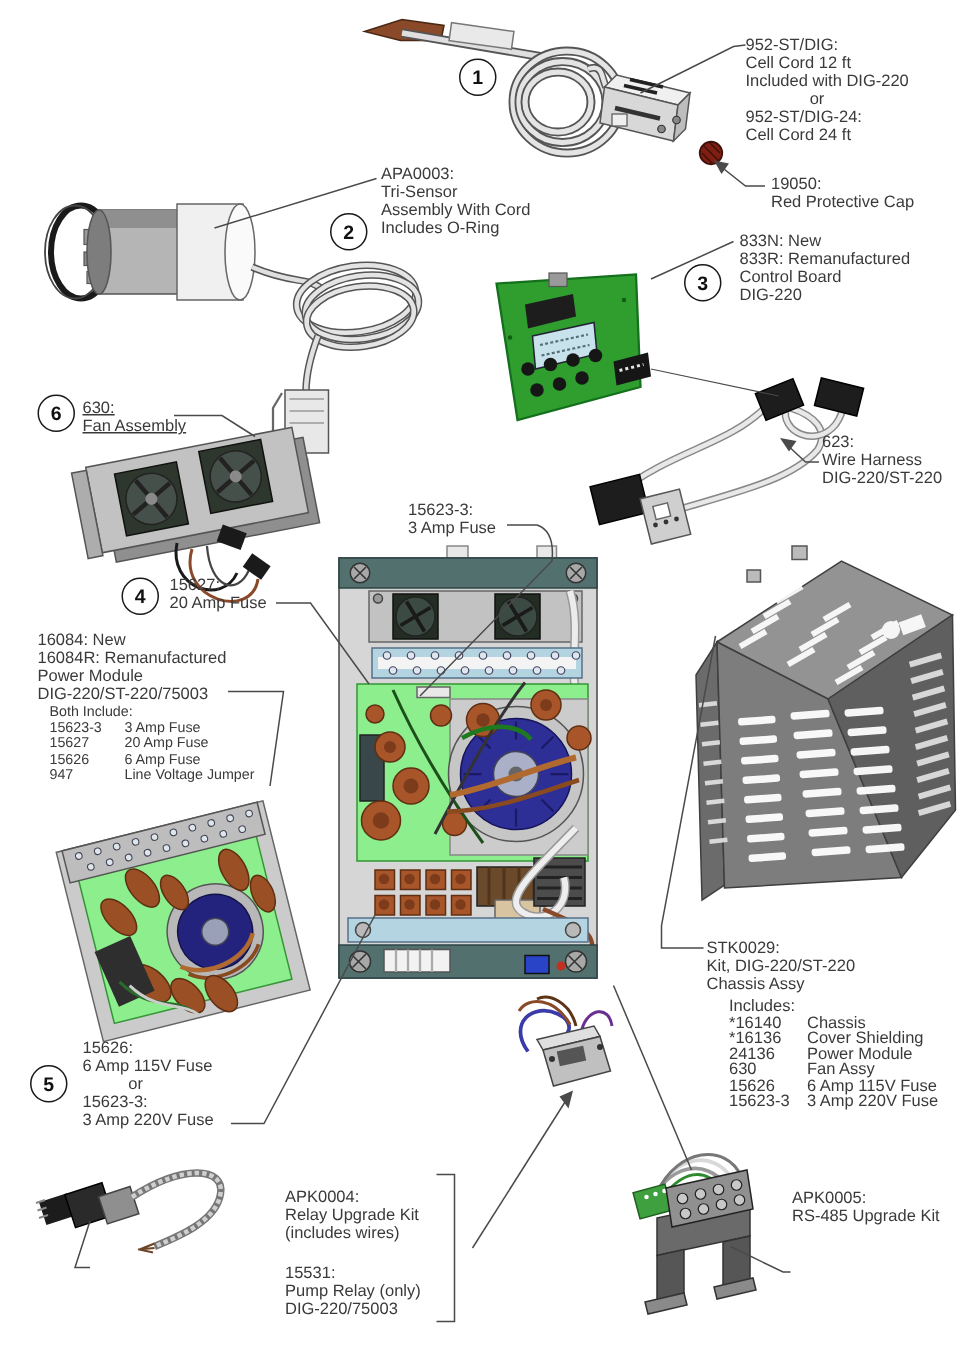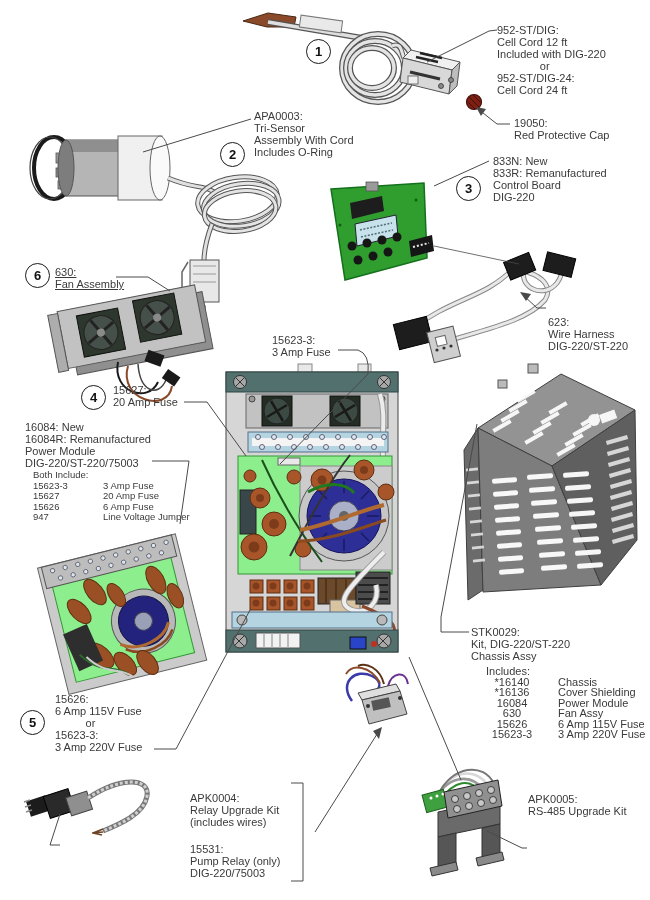--- a/index.html
+++ b/index.html
@@ -4,24 +4,24 @@
 <style>
   * { margin:0; padding:0; box-sizing:border-box; }
   html,body { background:#fff; }
   .canvas {
     position:relative; width:650px; height:900px; background:#fff;
     font-family:"Liberation Sans", sans-serif; overflow:hidden; color:var(--ink);
   }
   svg.art { position:absolute; left:0; top:0; }
   .lbl { position:absolute; font-size:11px; line-height:12px; white-space:pre; color:var(--ink); }
   .sub { position:absolute; font-size:9.5px; line-height:10.5px; color:var(--ink); }
-  .sub .row { display:flex;gap:20px; }
+  .sub .row { display:flex; }
   .sub .part { width:50px; flex:0 0 auto; }
   .sub2 { font-size:11px; line-height:10.5px; }
-  .sub2 .part { width:52px;text-align:center; }
+  .sub2 .part { width:52px; }
   .callout {
     position:absolute; width:25px; height:25px; border:1.7px solid #1a1a1a; border-radius:50%;
     background:#fff; color:#111; font-weight:bold; font-size:13px;
     display:flex; align-items:center; justify-content:center;
   }
   .leader { stroke:var(--line); stroke-width:1; fill:none; }
   .thin   { stroke:var(--line); stroke-width:0.8; fill:none; }
   .arrow  { fill:var(--line); stroke:none; }
   .pcb    { fill:var(--pcb_green); }
   .bgreen { fill:var(--board_green); }
@@ -475,21 +475,21 @@
   <div class="lbl" style="left:254px; top:110px;">APA0003:
 Tri-Sensor
 Assembly With Cord
 Includes O-Ring</div>
   <div class="lbl" style="left:493px; top:155px;">833N: New
 833R: Remanufactured
 Control Board
 DIG-220</div>
   <div class="lbl" style="left:55px;  top:266px;text-decoration:underline;">630:
 Fan Assembly</div>
-  <div class="lbl" style="left:548px; top:316px;">623:
+  <div class="lbl" style="left:548px; top:289px;">623:
 Wire Harness
 DIG-220/ST-220</div>
   <div class="lbl" style="left:272px; top:334px;">15623-3:
 3 Amp Fuse</div>
   <div class="lbl" style="left:113px; top:384px;">15627:
 20 Amp Fuse</div>
 
   <div class="lbl" style="left:25px; top:421px;">16084: New
 16084R: Remanufactured
 Power Module
@@ -527,21 +527,21 @@
     <div>Includes:</div>
     <div class="row">
         <span class="part">*16140</span>
         <span>Chassis</span>
       </div>
     <div class="row">
         <span class="part">*16136</span>
         <span>Cover Shielding</span>
       </div>
     <div class="row">
-        <span class="part">16084</span>
+        <span class="part">24136</span>
         <span>Power Module</span>
       </div>
     <div class="row">
         <span class="part">630</span>
         <span>Fan Assy</span>
       </div>
     <div class="row">
         <span class="part">15626</span>
         <span>6 Amp 115V Fuse</span>
       </div>

